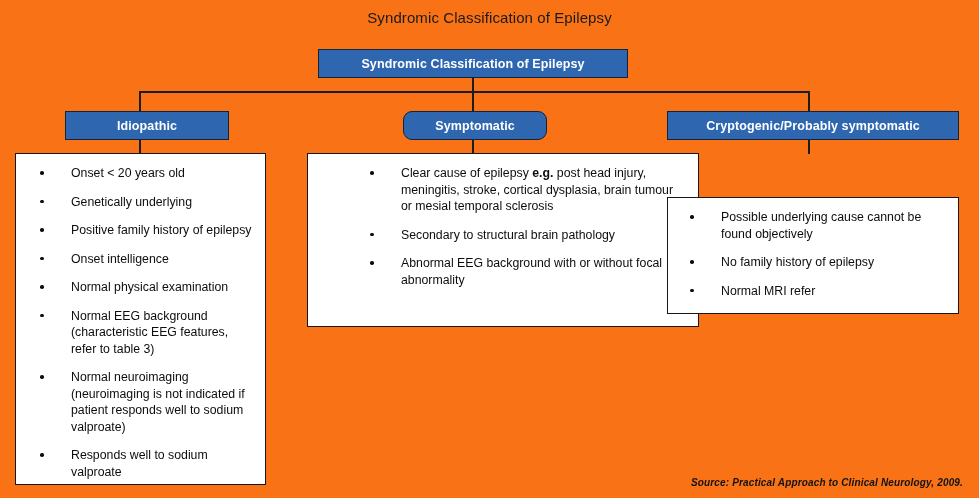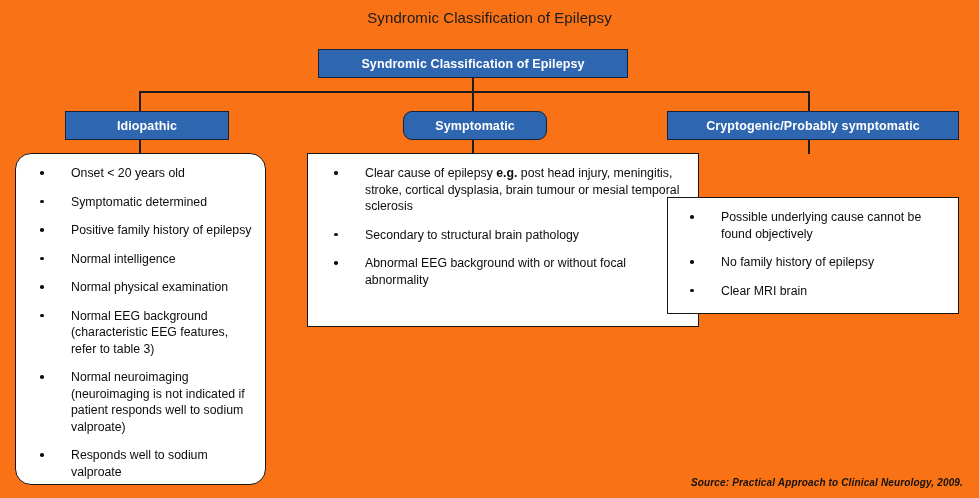--- a/index.html
+++ b/index.html
@@ -69,22 +69,22 @@
   .ln-d2         { left: 472px; top: 140px; height: 14px; }
   .ln-d3         { left: 808px; top: 140px; height: 14px; }
 
   
   .panel {
     position: absolute;
     background: #ffffff;
     border: 1.4px solid #171717;
     box-sizing: border-box;
   }
-  .panel.p1 { left: 15px;  top: 153px; width: 251px; height: 332px; border-radius: 16px; }
-  .panel.p2 { left: 307px; top: 153px; width: 392px; height: 174px; }
+  .panel.p1 { left: 15px;  top: 153px; width: 251px; height: 332px; }
+  .panel.p2 { left: 307px; top: 153px; width: 392px; height: 174px; padding-left: 36px; }
   .panel.p3 { left: 667px; top: 153px; width: 292px; height: 117px; margin-top: 44px; }
 
   
   ul.bullets {
     list-style: none;
     margin: 0;
     padding: 0;
   }
   .panel.p1 ul.bullets { margin: 11px 10px 0 22px; }
   .panel.p2 ul.bullets { margin: 11px 12px 0 24px; }
@@ -150,41 +150,41 @@
     <span>Cryptogenic/Probably symptomatic</span>
   </div>
 
   <div class="line vline ln-d1"></div>
   <div class="line vline ln-d2"></div>
   <div class="line vline ln-d3"></div>
 
   <div class="panel p1">
     <ul class="bullets">
       <li>Onset &lt; 20 years old</li>
-      <li>Symptomatic determined</li>
+      <li>Genetically underlying</li>
       <li>Positive family history of epilepsy</li>
-      <li>Normal intelligence</li>
+      <li>Onset intelligence</li>
       <li>Normal physical examination</li>
       <li>Normal EEG background (characteristic EEG features, refer to table 3)</li>
       <li>Normal neuroimaging (neuroimaging is not indicated if patient responds well to sodium valproate)</li>
       <li>Responds well to sodium valproate</li>
     </ul>
   </div>
 
   <div class="panel p2">
     <ul class="bullets">
       <li><span>Clear cause of epilepsy </span><b>e.g.</b><span> post head injury, meningitis,  stroke, cortical dysplasia, brain tumour or mesial temporal sclerosis</span></li>
       <li>Secondary to structural brain pathology</li>
       <li>Abnormal EEG background with or without focal abnormality</li>
     </ul>
   </div>
 
   <div class="panel p3">
     <ul class="bullets">
       <li>Possible underlying cause cannot be found objectively</li>
       <li>No family history of epilepsy</li>
-      <li>Clear MRI brain</li>
+      <li>Normal MRI refer</li>
     </ul>
   </div>
 
   <div class="source">Source: Practical Approach to Clinical Neurology, 2009.</div>
 
 </div>
 
 </body></html>

